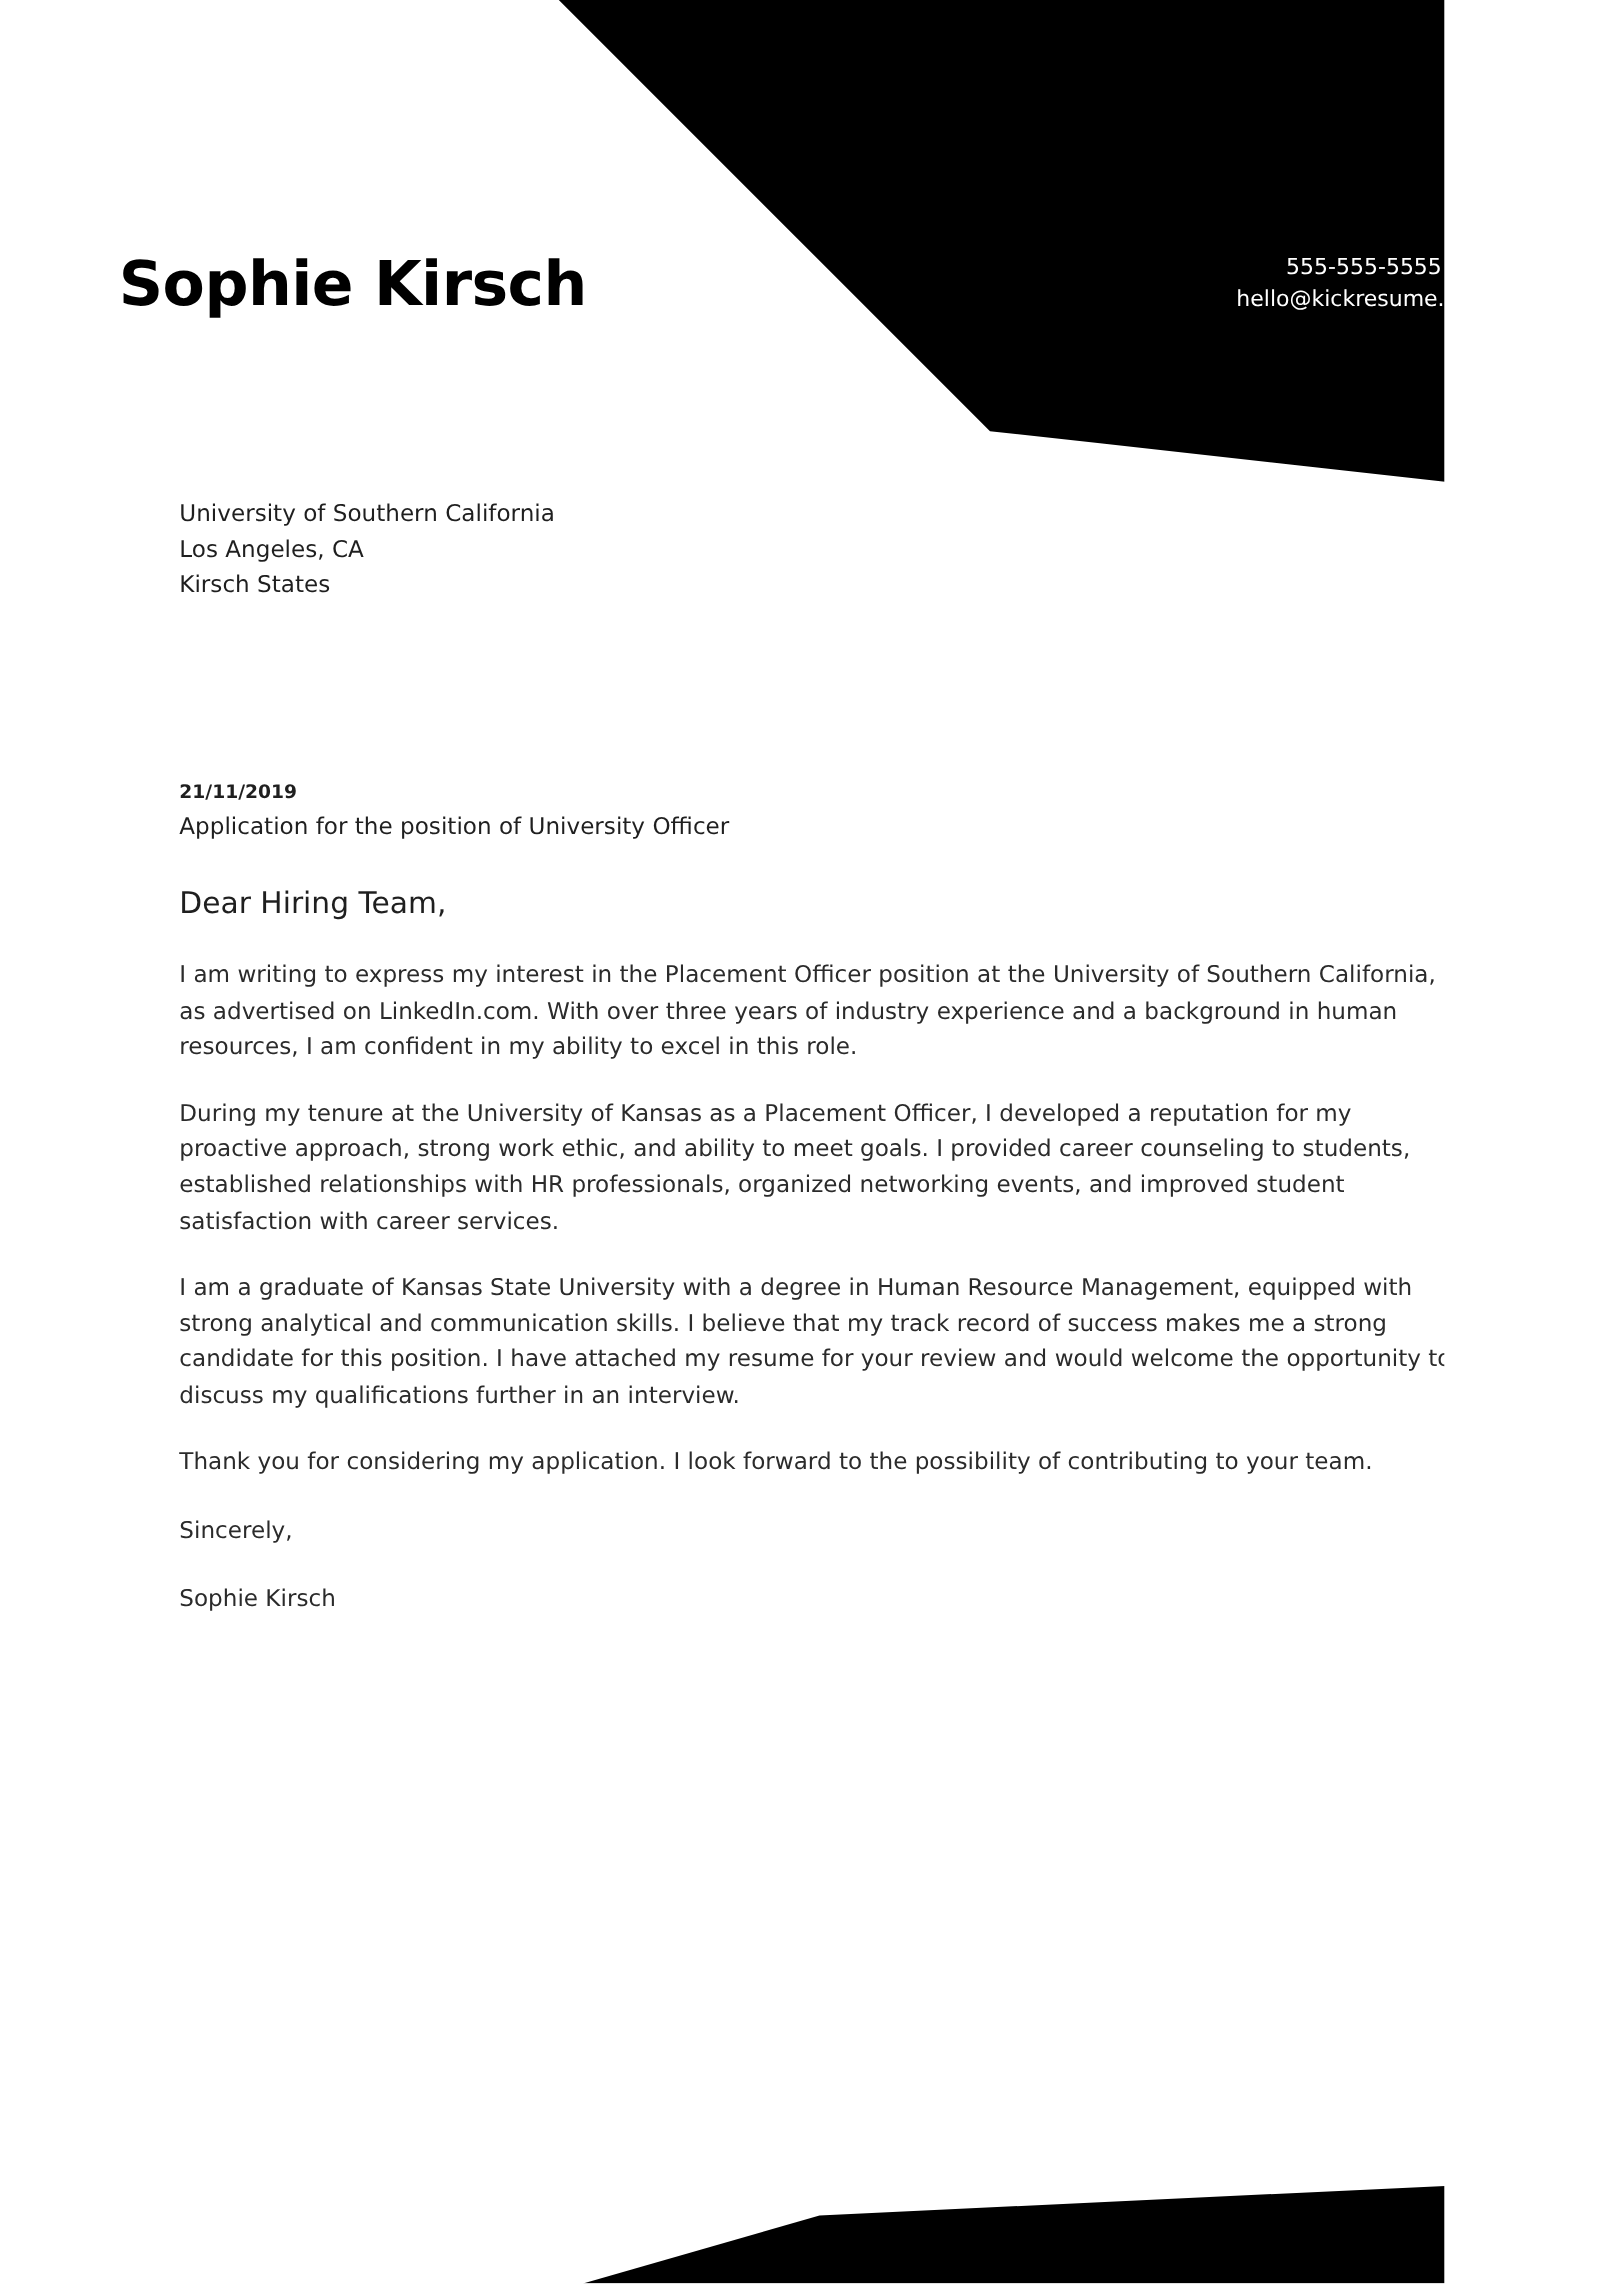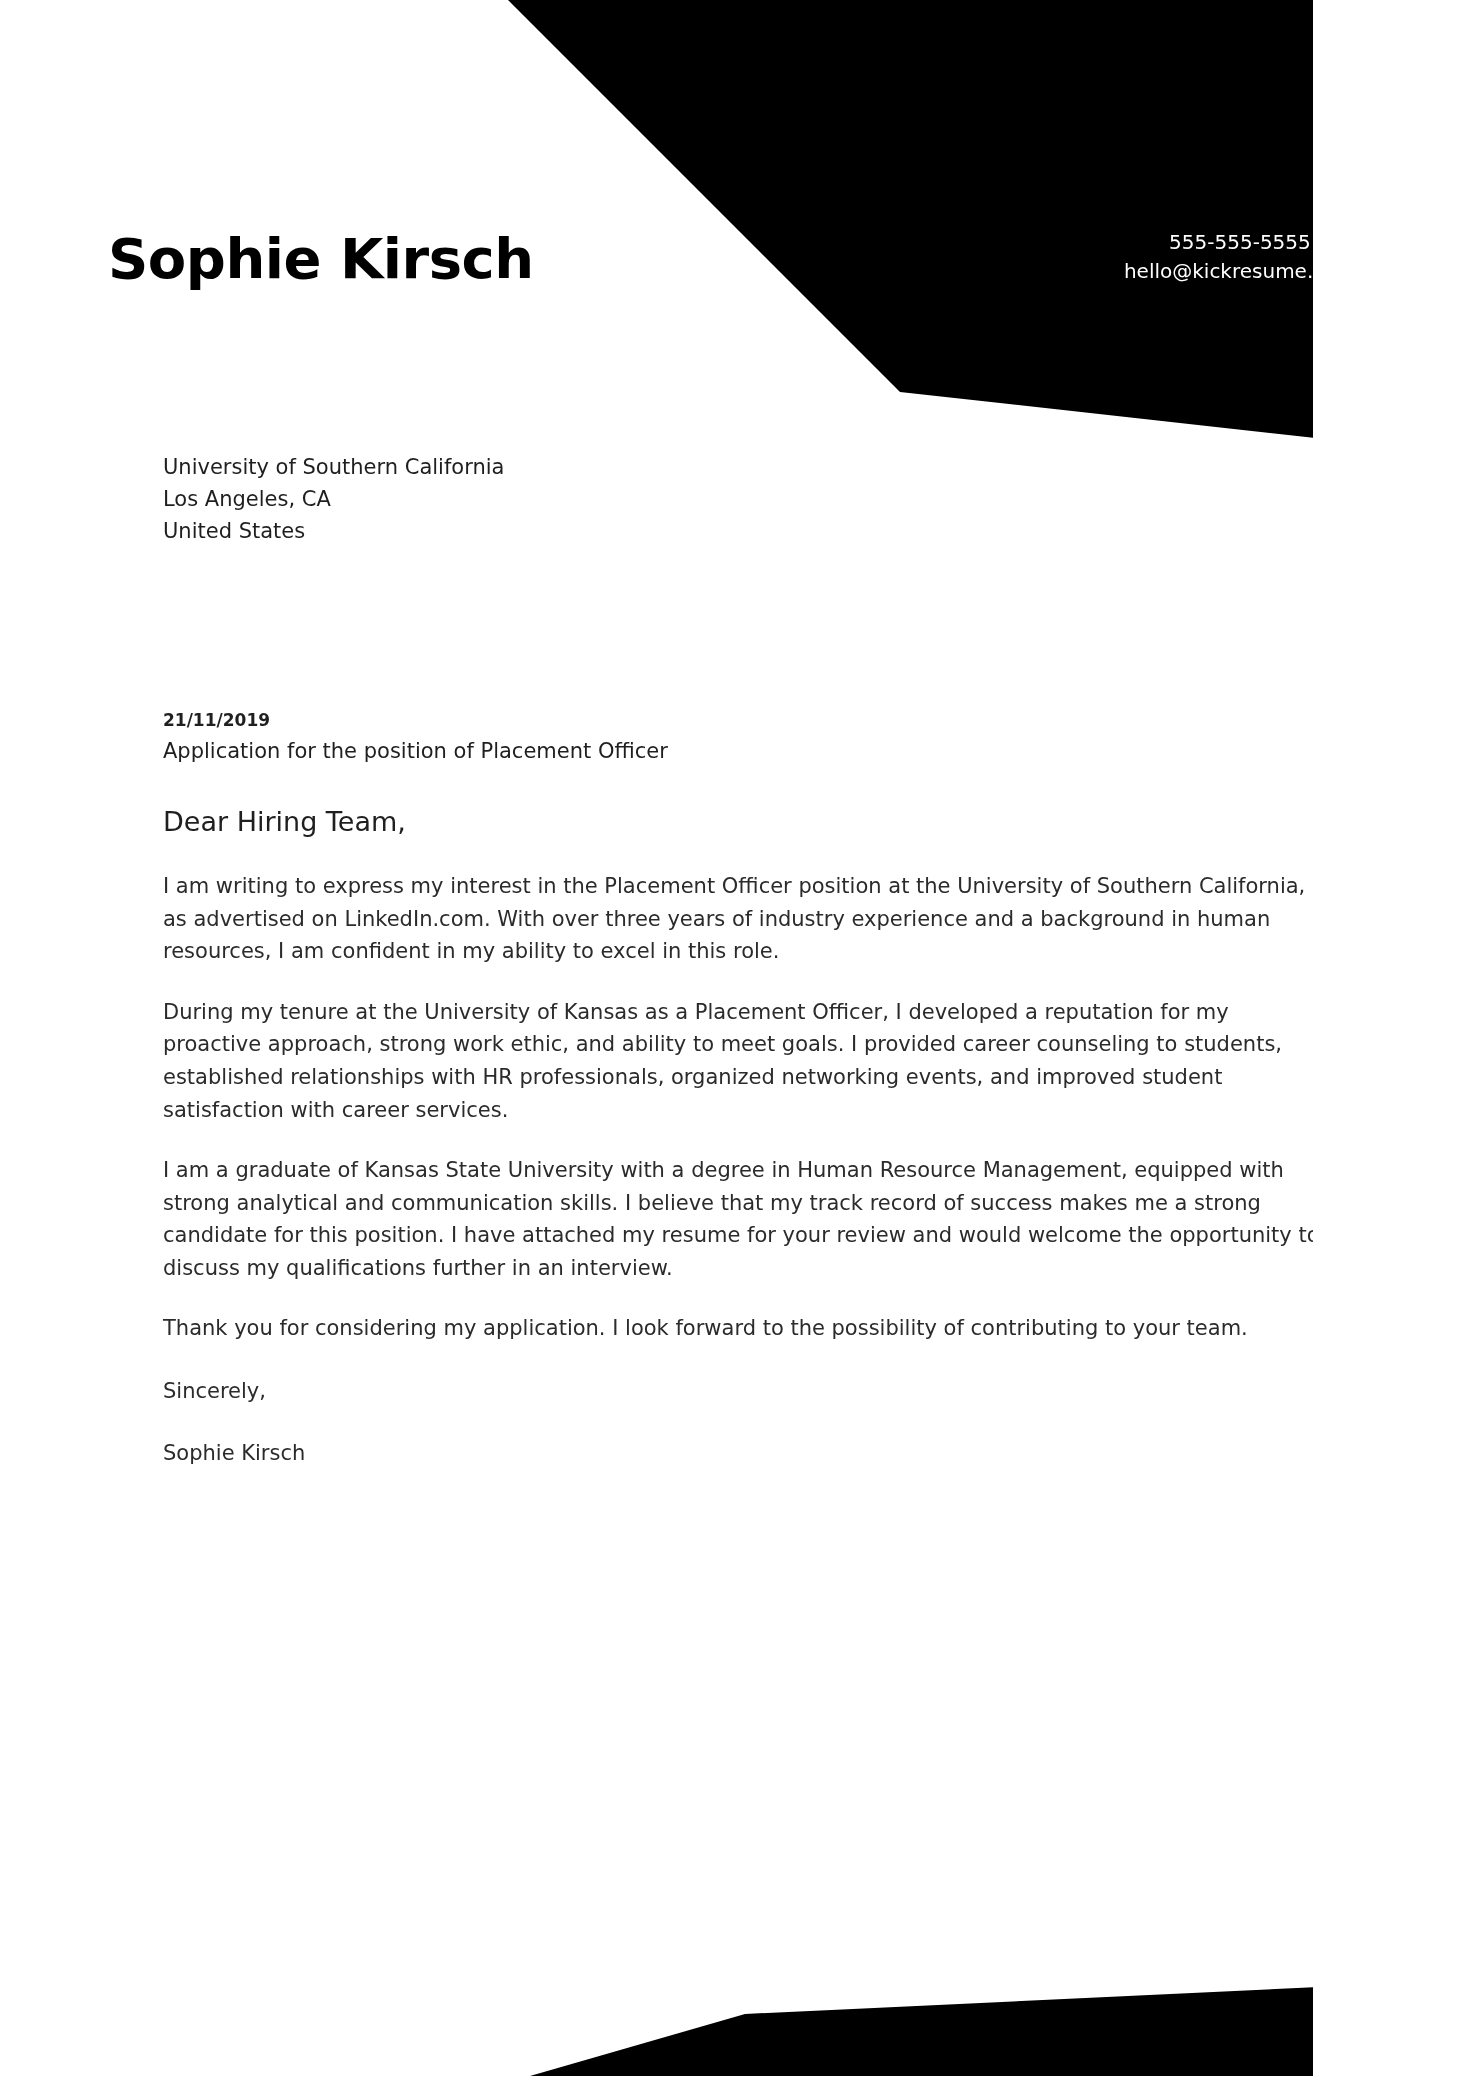--- a/index.html
+++ b/index.html
@@ -132,26 +132,26 @@
       <div>555-555-5555</div>
       <div>hello@kickresume.com</div>
     </div>
   </div>
 
   <div class="letter">
 
     <div class="recipient">
       <div>University of Southern California</div>
       <div>Los Angeles, CA</div>
-      <div>United States</div>
+      <div>Kirsch States</div>
     </div>
 
     <div class="meta">
       <div class="date">21/11/2019</div>
-      <div class="subject">Application for the position of Placement Officer</div>
+      <div class="subject">Application for the position of University Officer</div>
     </div>
 
     <div class="salutation">Dear Hiring Team,</div>
 
     <div class="para">I am writing to express my interest in the Placement Officer position at the University of Southern California, as advertised on LinkedIn.com. With over three years of industry experience and a background in human resources, I am confident in my ability to excel in this role.</div>
     <div class="para">During my tenure at the University of Kansas as a Placement Officer, I developed a reputation for my proactive approach, strong work ethic, and ability to meet goals. I provided career counseling to students, established relationships with HR professionals, organized networking events, and improved student satisfaction with career services.</div>
     <div class="para">I am a graduate of Kansas State University with a degree in Human Resource Management, equipped with strong analytical and communication skills. I believe that my track record of success makes me a strong candidate for this position. I have attached my resume for your review and would welcome the opportunity to discuss my qualifications further in an interview.</div>
     <div class="para">Thank you for considering my application. I look forward to the possibility of contributing to your team.</div>
 
     <div class="closing">Sincerely,</div>

